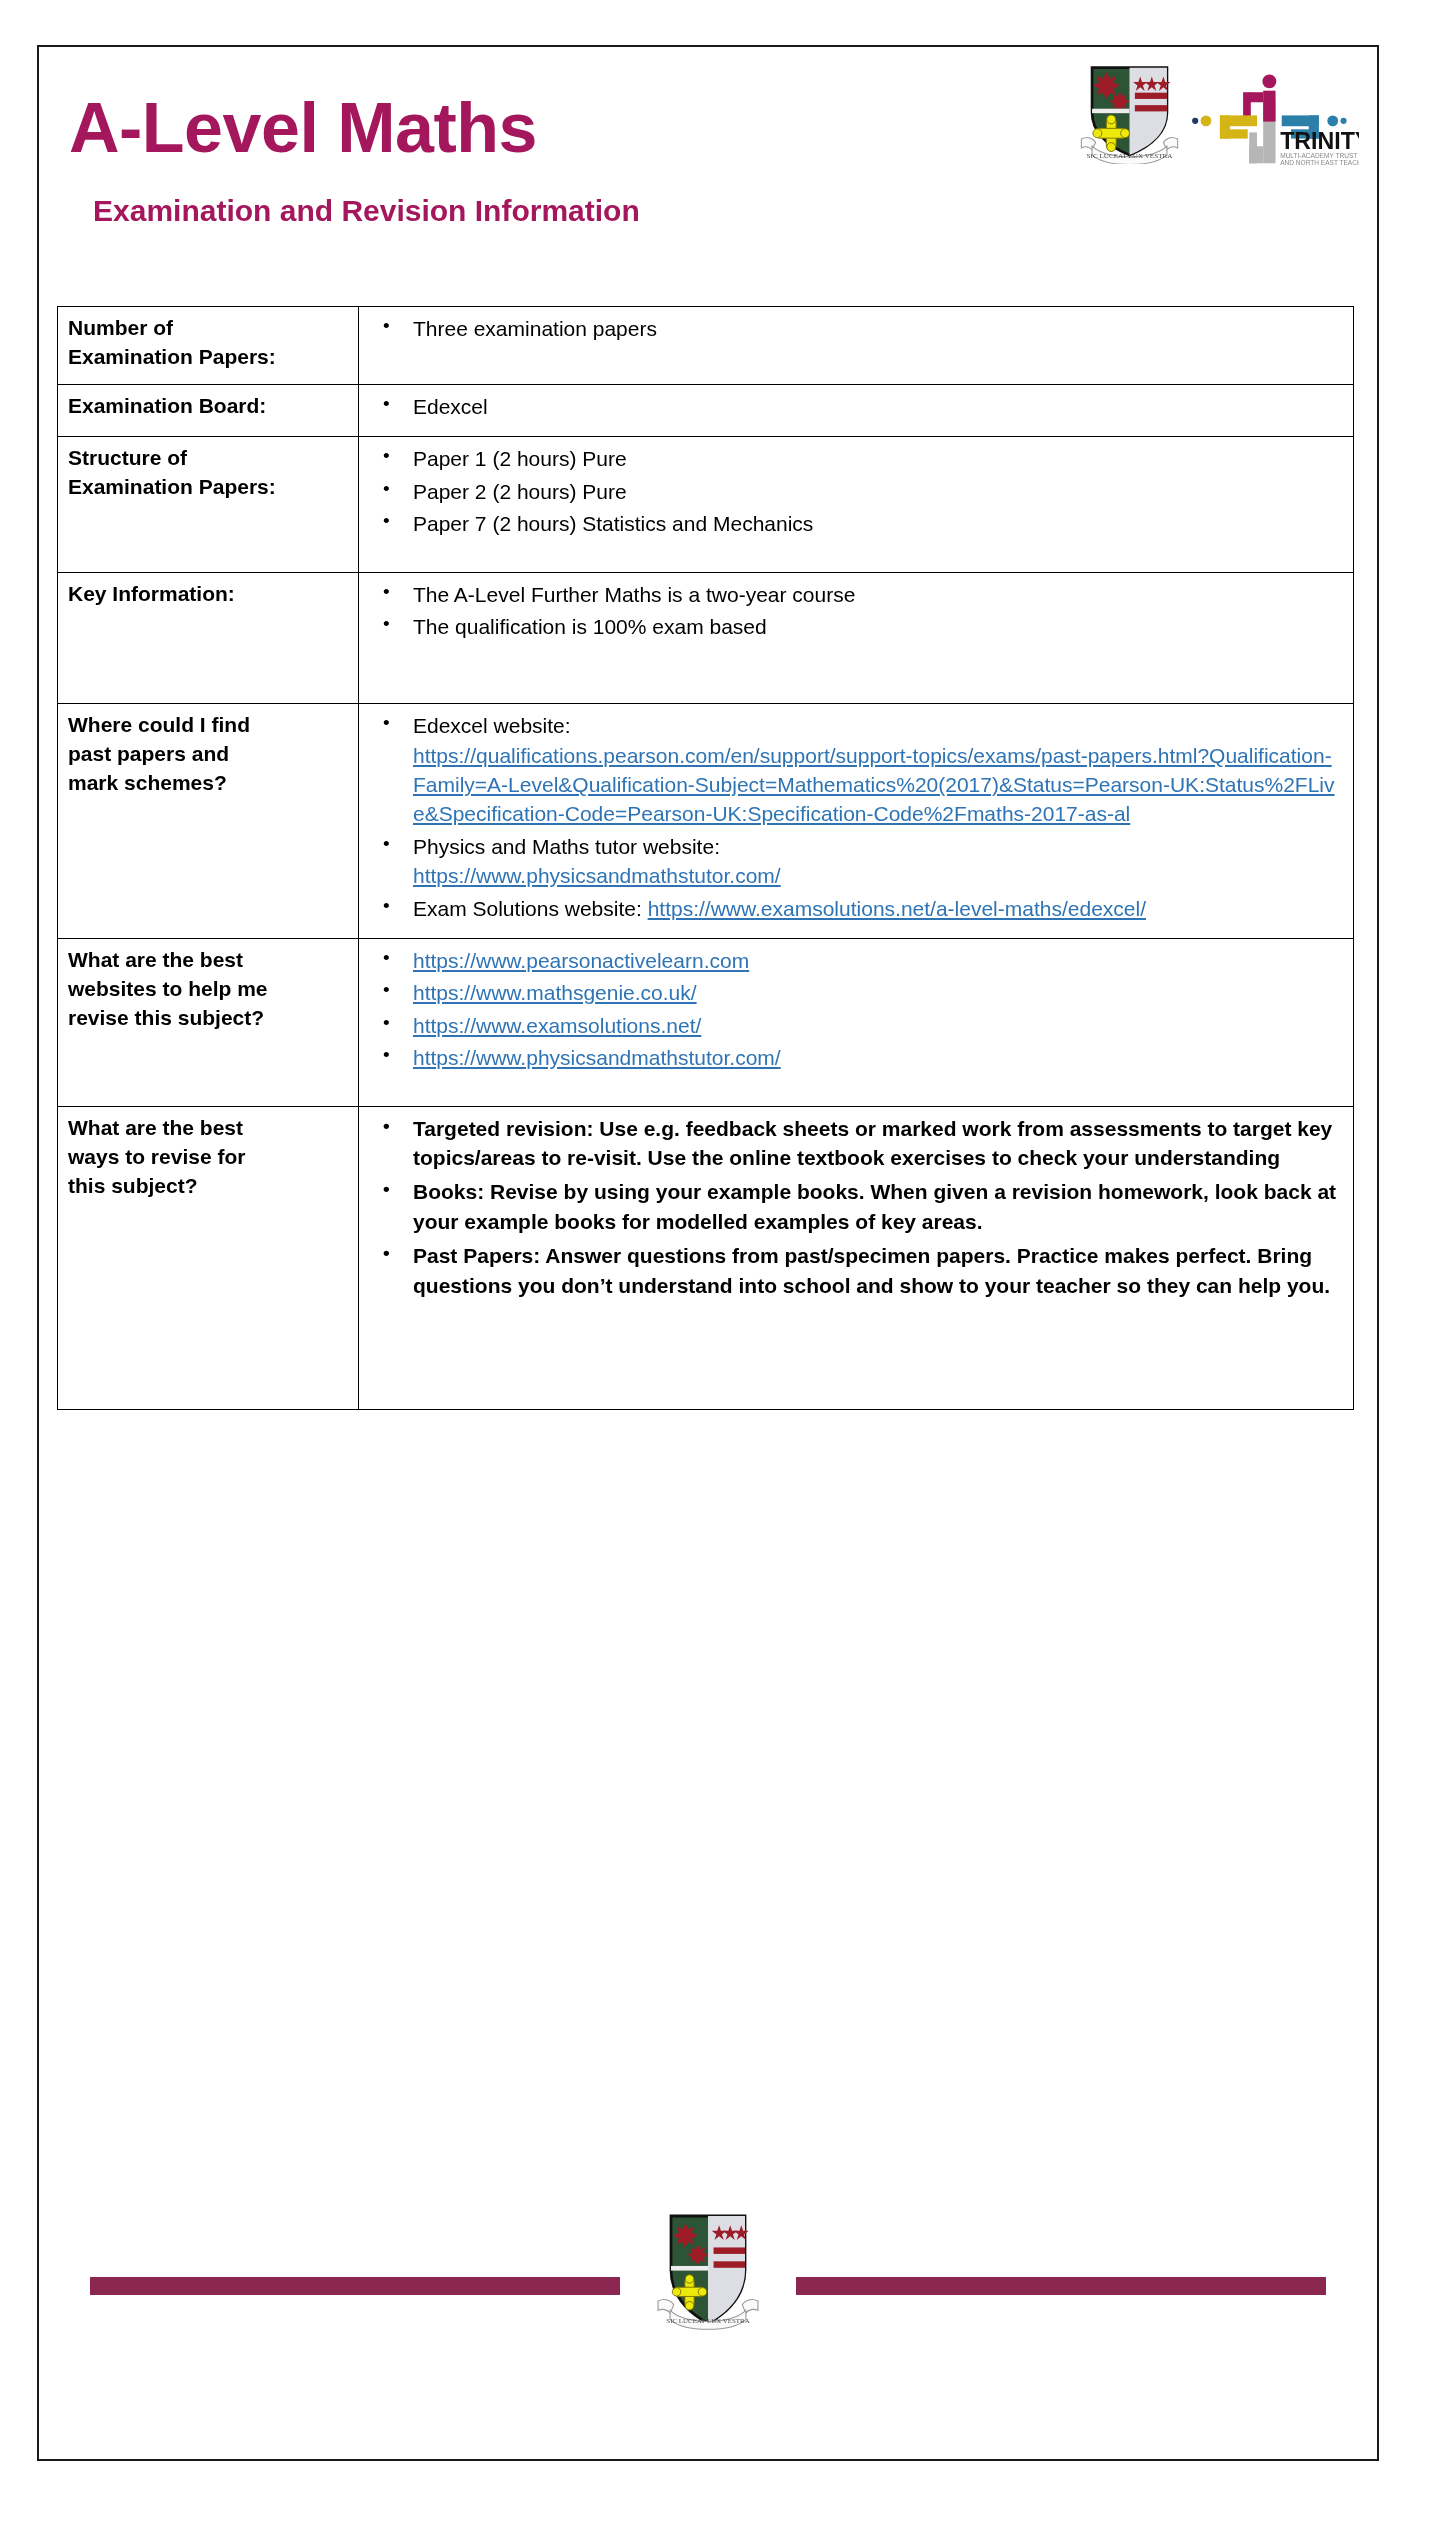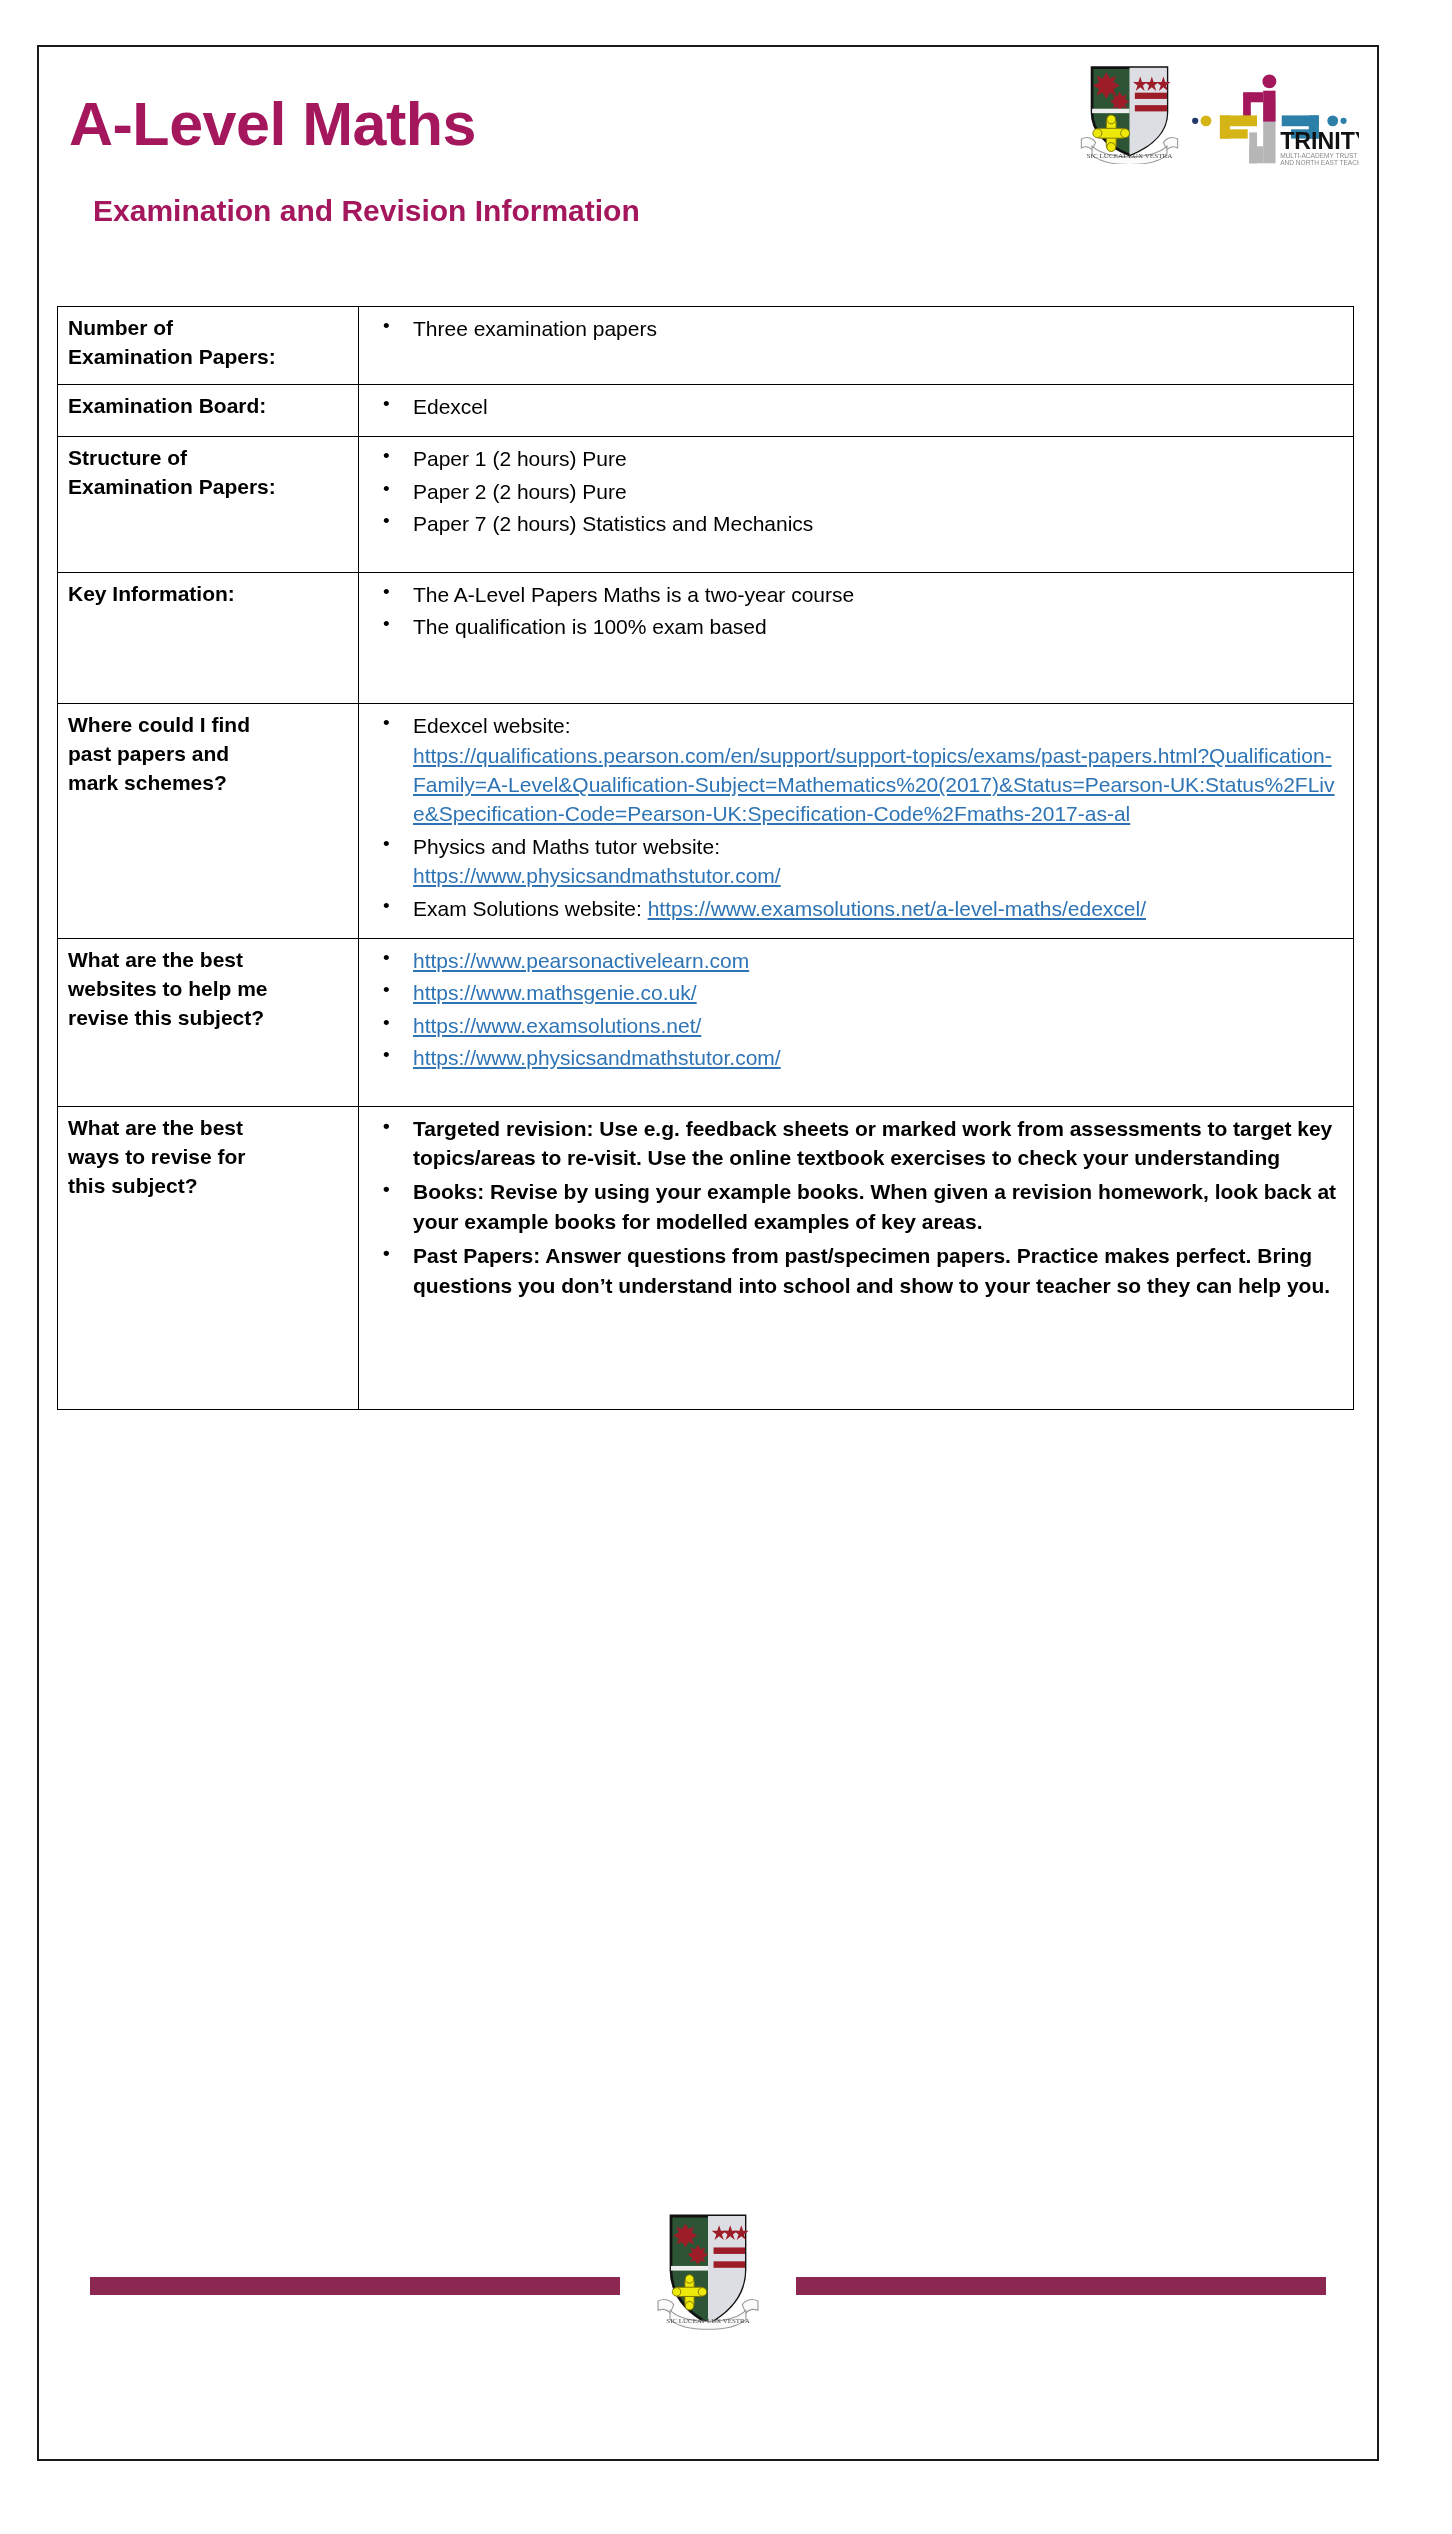--- a/index.html
+++ b/index.html
@@ -29,21 +29,21 @@
   
   .header-zone {
     position: relative;
     height: 228px;
   }
 
   .doc-title {
     position: absolute;
     left: 30px;
     top: 45px;
-    font-size: 61px;
+    font-size: 70px;
     font-weight: bold;
     color: #A4175D;
     letter-spacing: -0.5px;
     line-height: 1.05;
     white-space: nowrap;
   }
 
   .doc-subtitle {
     position: absolute;
     left: 54px;
@@ -280,21 +280,21 @@
         </td>
       </tr>
 
       <tr>
         <td class="col-label">
           <div class="row-label">Key Information:</div>
         </td>
         <td class="cell-pad-xl">
           <ul class="bullets">
             <li>
-              <span>The A-Level Papers Maths is a two-year course</span>
+              <span>The A-Level Further Maths is a two-year course</span>
             </li>
             <li>
               <span>The qualification is 100% exam based</span>
             </li>
           </ul>
         </td>
       </tr>
 
       <tr>
         <td class="col-label">

